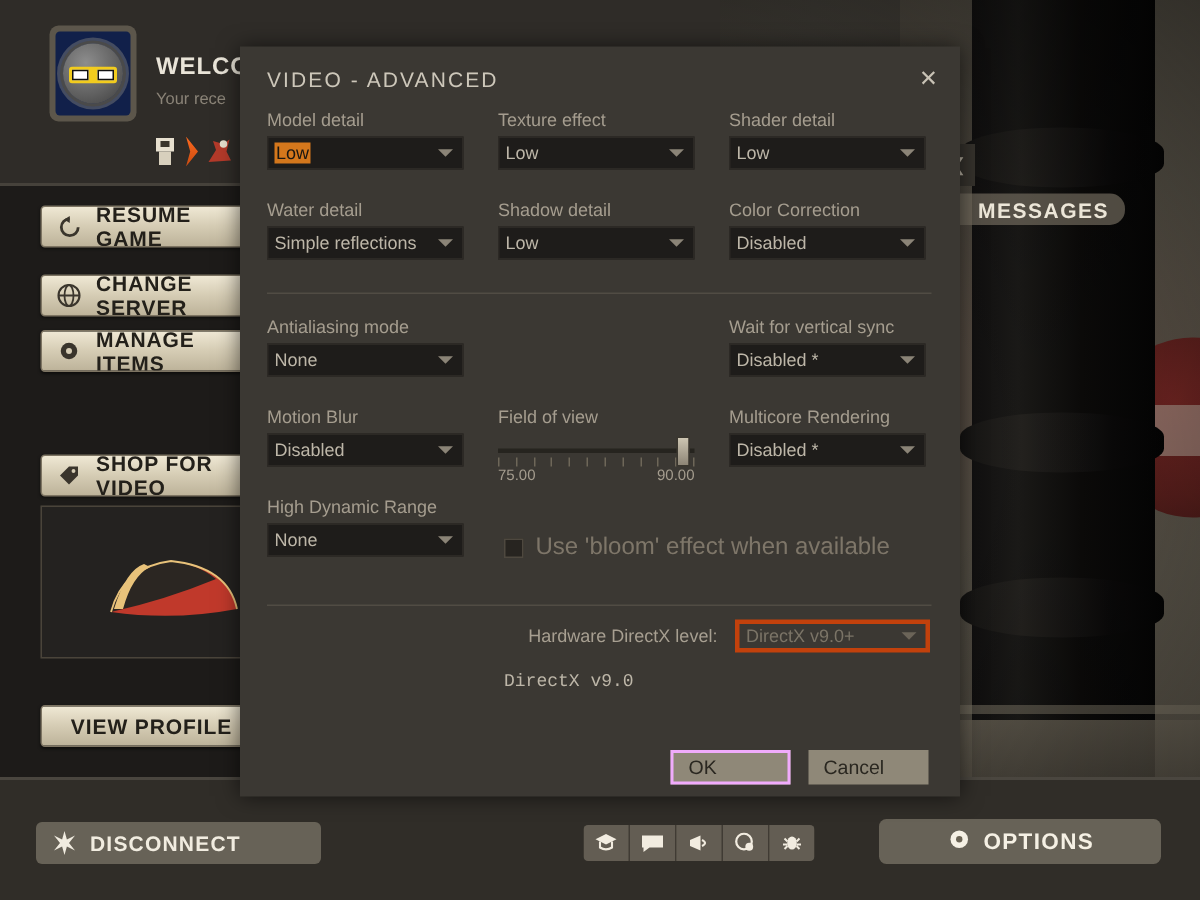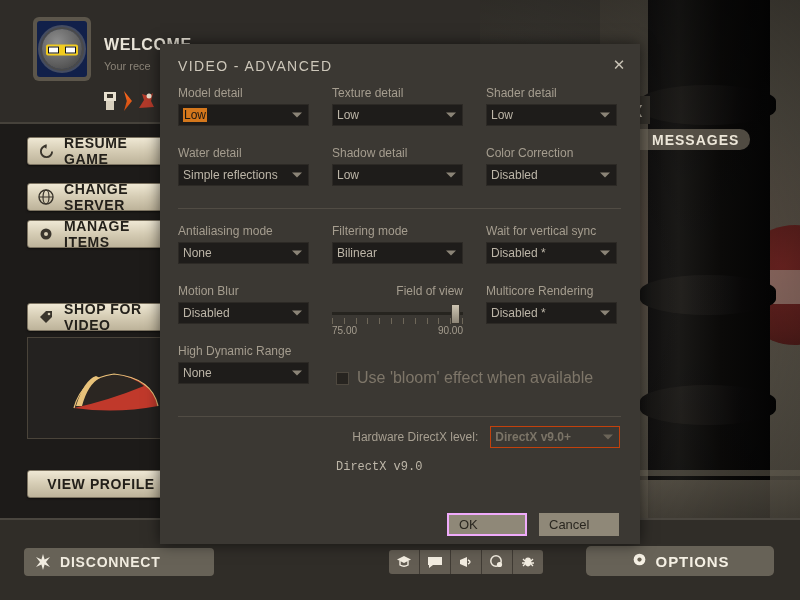--- a/index.html
+++ b/index.html
@@ -276,21 +276,21 @@
     background: #35322c;
     border-radius: 4px 0 0 4px;
     color: #b8b1a2;
     font-size: 12px;
     display: flex; align-items: center; justify-content: center;
   }
 
   
   .dialog {
     position: absolute;
-    left: 160px; top: 44px;
+    left: 160px; top: 31px;
     width: 480px; height: 500px;
     background: #3b3833;
     box-shadow: 0 0 14px rgba(0,0,0,.6);
   }
   .dialog-title {
     position: absolute;
     left: 18px; top: 14px;
     color: #cdc7ba;
     font-size: 14px;
     letter-spacing: 1.4px;
@@ -337,22 +337,21 @@
     position: absolute;
     right: 6px; top: 50%;
     transform: translateY(-50%);
     width: 0; height: 0;
     border-left: 5px solid transparent;
     border-right: 5px solid transparent;
     border-top: 5px solid #8b8477;
   }
   .combo.disabled {
     background: transparent;
-    border: 1px solid #c2410c;
-    font-weight: bold;
+    border: 3px solid #c2410c;
   }
   .combo.disabled .combo-text { color: #7b7467; }
   .combo.disabled .arrow { border-top-color: #6b6458; }
 
   .hsep {
     position: absolute;
     height: 1px;
     background: #514c44;
   }
 
@@ -617,21 +616,21 @@
     <div class="dialog-close">✕</div>
 
     <div class="field" style="left:18px;top:42px;">
       <div class="field-label">Model detail</div>
       <div class="combo">
         <span class="combo-text sel">Low</span>
         <span class="arrow"></span>
       </div>
     </div>
     <div class="field" style="left:172px;top:42px;">
-      <div class="field-label">Texture detail</div>
+      <div class="field-label">Texture effect</div>
       <div class="combo">
         <span class="combo-text">Low</span>
         <span class="arrow"></span>
       </div>
     </div>
     <div class="field" style="left:326px;top:42px;">
       <div class="field-label">Shader detail</div>
       <div class="combo">
         <span class="combo-text">Low</span>
         <span class="arrow"></span>
@@ -662,44 +661,37 @@
 
     <div class="hsep" style="left:18px;top:164px;width:443px;"></div>
 
     <div class="field" style="left:18px;top:180px;">
       <div class="field-label">Antialiasing mode</div>
       <div class="combo">
         <span class="combo-text">None</span>
         <span class="arrow"></span>
       </div>
     </div>
-    <div class="field" style="left:172px;top:180px;">
-      <div class="field-label">Filtering mode</div>
-      <div class="combo">
-        <span class="combo-text">Bilinear</span>
-        <span class="arrow"></span>
-      </div>
-    </div>
     <div class="field" style="left:326px;top:180px;">
       <div class="field-label">Wait for vertical sync</div>
       <div class="combo">
         <span class="combo-text">Disabled *</span>
         <span class="arrow"></span>
       </div>
     </div>
 
     <div class="field" style="left:18px;top:240px;">
       <div class="field-label">Motion Blur</div>
       <div class="combo">
         <span class="combo-text">Disabled</span>
         <span class="arrow"></span>
       </div>
     </div>
 
-    <div class="field" style="left:172px;top:240px;text-align:right;">
+    <div class="field" style="left:172px;top:240px;">
       <div class="field-label">Field of view</div>
       <div class="slider-wrap" style="position:relative;width:131px;height:36px;">
         <div class="slider-track"></div>
         <div class="slider-ticks">
           <i></i>
             <i></i>
             <i></i>
             <i></i>
             <i></i>
             <i></i>

